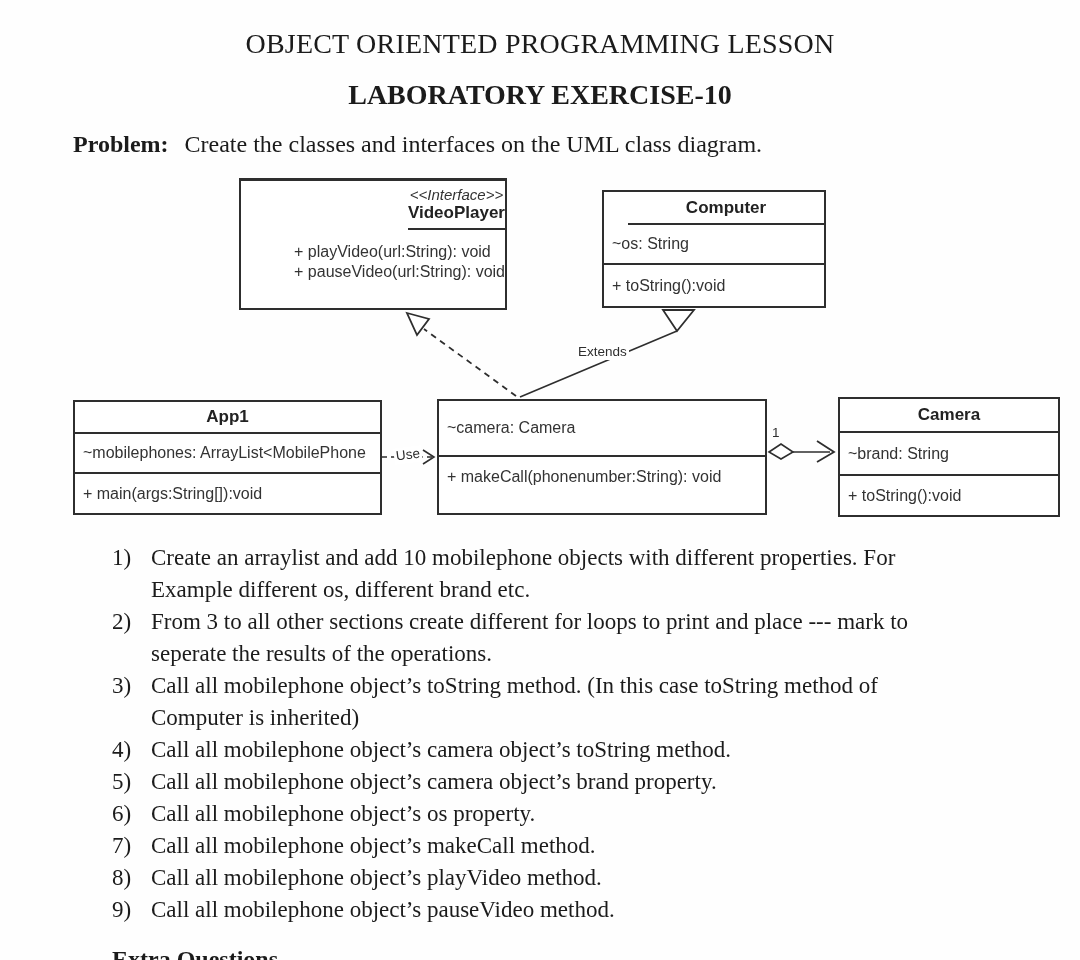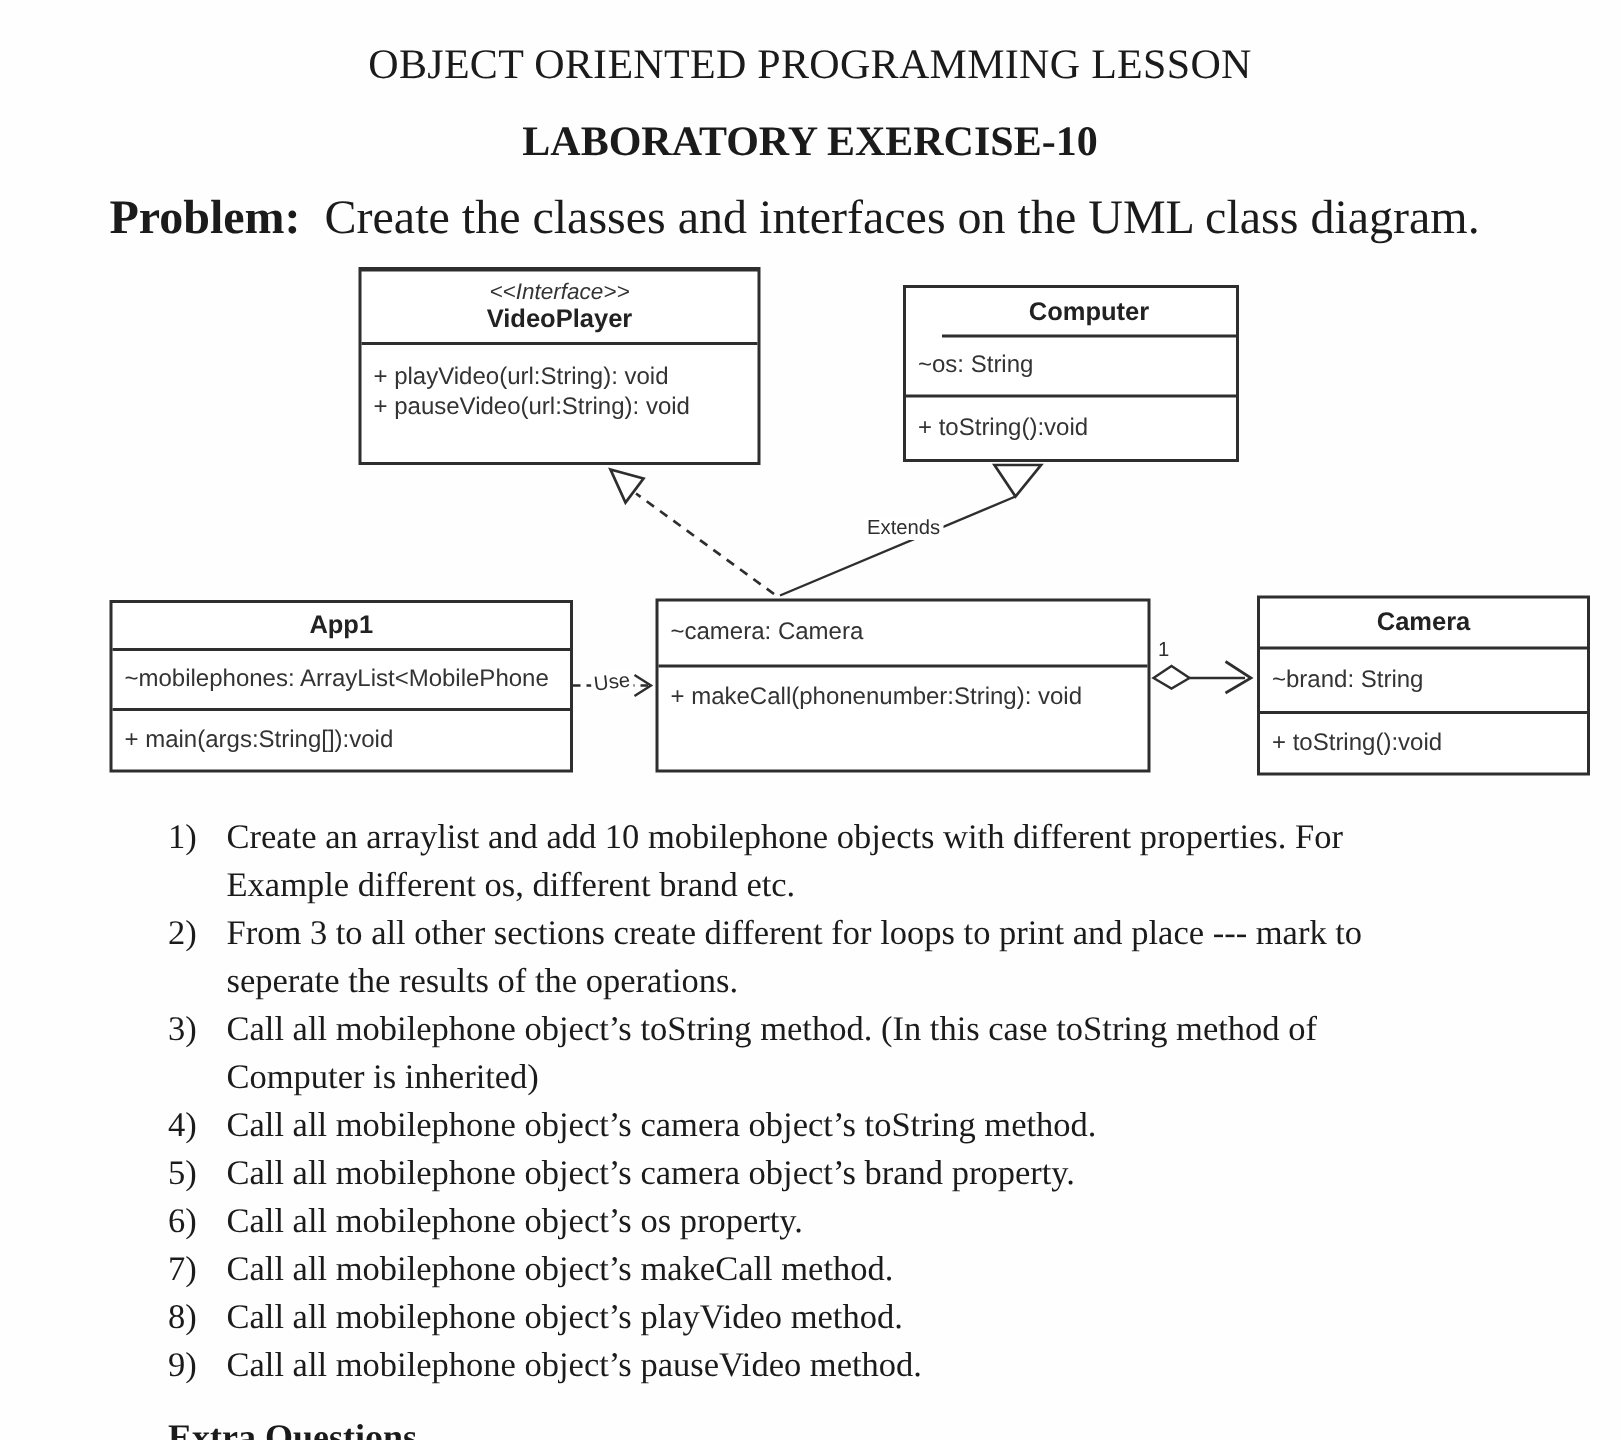--- a/index.html
+++ b/index.html
@@ -13,21 +13,21 @@
     position:absolute;left:0;top:29px;width:1080px;
     text-align:center;font-weight:normal;font-size:28px;line-height:30px;
     letter-spacing:.2px;
   }
   .doc-subtitle{
     position:absolute;left:0;top:80px;width:1080px;
     text-align:center;font-weight:bold;font-size:28px;line-height:30px;
   }
   .problem-line{
     position:absolute;left:73px;top:129px;width:980px;
-    font-size:32px;line-height:30px;
+    font-size:24px;line-height:30px;
   }
   .problem-line .lbl{font-weight:bold;margin-right:16px;}
   .qlist{
     position:absolute;left:112px;top:542px;width:920px;
     font-size:23px;line-height:32px;
   }
   .qitem{display:flex;}
   .qnum{width:39px;flex:0 0 39px;}
   .qlines{flex:1;}
   .extra-heading{
@@ -70,21 +70,21 @@
 <body>
 
 <div class="doc-title">OBJECT ORIENTED PROGRAMMING LESSON</div>
 <div class="doc-subtitle">LABORATORY EXERCISE-10</div>
 <div class="problem-line">
   <span class="lbl">Problem:</span><span>Create the classes and interfaces on the UML class diagram.</span>
 </div>
 
 <div class="diagram">
 
-  <div class="uml-box" style="left:239px;top:178px;width:268px;height:132px;border-top-width:3px;">
+  <div class="uml-box" style="left:239px;top:178px;width:268px;height:132px;border-top-width:3px;align-items:flex-end;">
     <div class="uml-title" style="height:49px;">
       <div class="uml-stereotype">&lt;&lt;Interface&gt;&gt;</div>
       <div>VideoPlayer</div>
     </div>
     <div class="uml-comp" style="height:79px;justify-content:flex-start;padding-top:12px;">
       <div class="line">+ playVideo(url:String): void</div>
       <div class="line">+ pauseVideo(url:String): void</div>
     </div>
   </div>
 
@@ -106,21 +106,21 @@
     </div>
     <div class="uml-comp" style="height:38px;">
       <div class="line">~mobilephones: ArrayList&lt;MobilePhone</div>
     </div>
     <div class="uml-comp sep" style="height:41px;">
       <div class="line">+ main(args:String[]):void</div>
     </div>
   </div>
 
   <div class="uml-box" style="left:437px;top:399px;width:330px;height:116px;">
-    <div class="uml-comp" style="height:42px;">
+    <div class="uml-comp" style="height:54px;">
       <div class="line">~camera: Camera</div>
     </div>
     <div class="uml-comp sep" style="height:41px;">
       <div class="line">+ makeCall(phonenumber:String): void</div>
     </div>
   </div>
 
   <div class="uml-box" style="left:838px;top:397px;width:222px;height:120px;">
     <div class="uml-title" style="height:34px;">
       <div>Camera</div>

